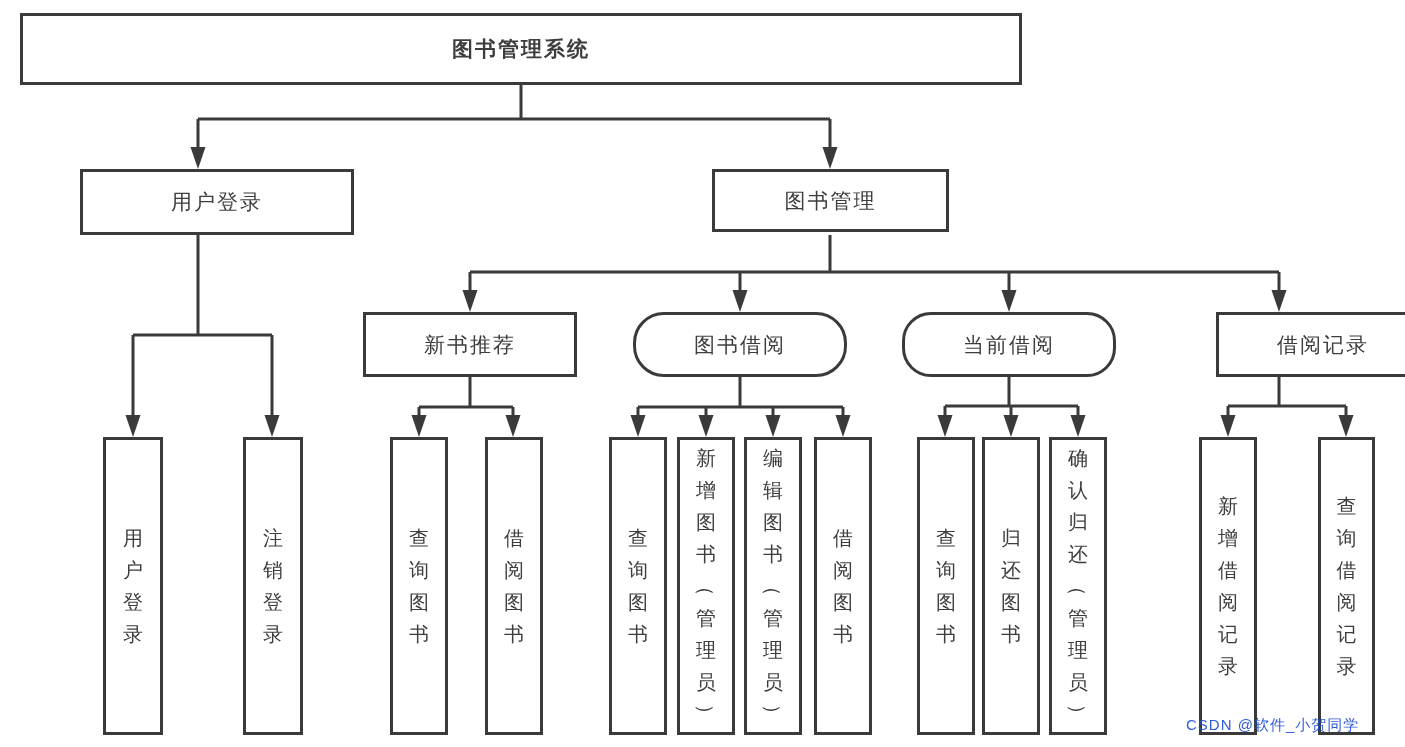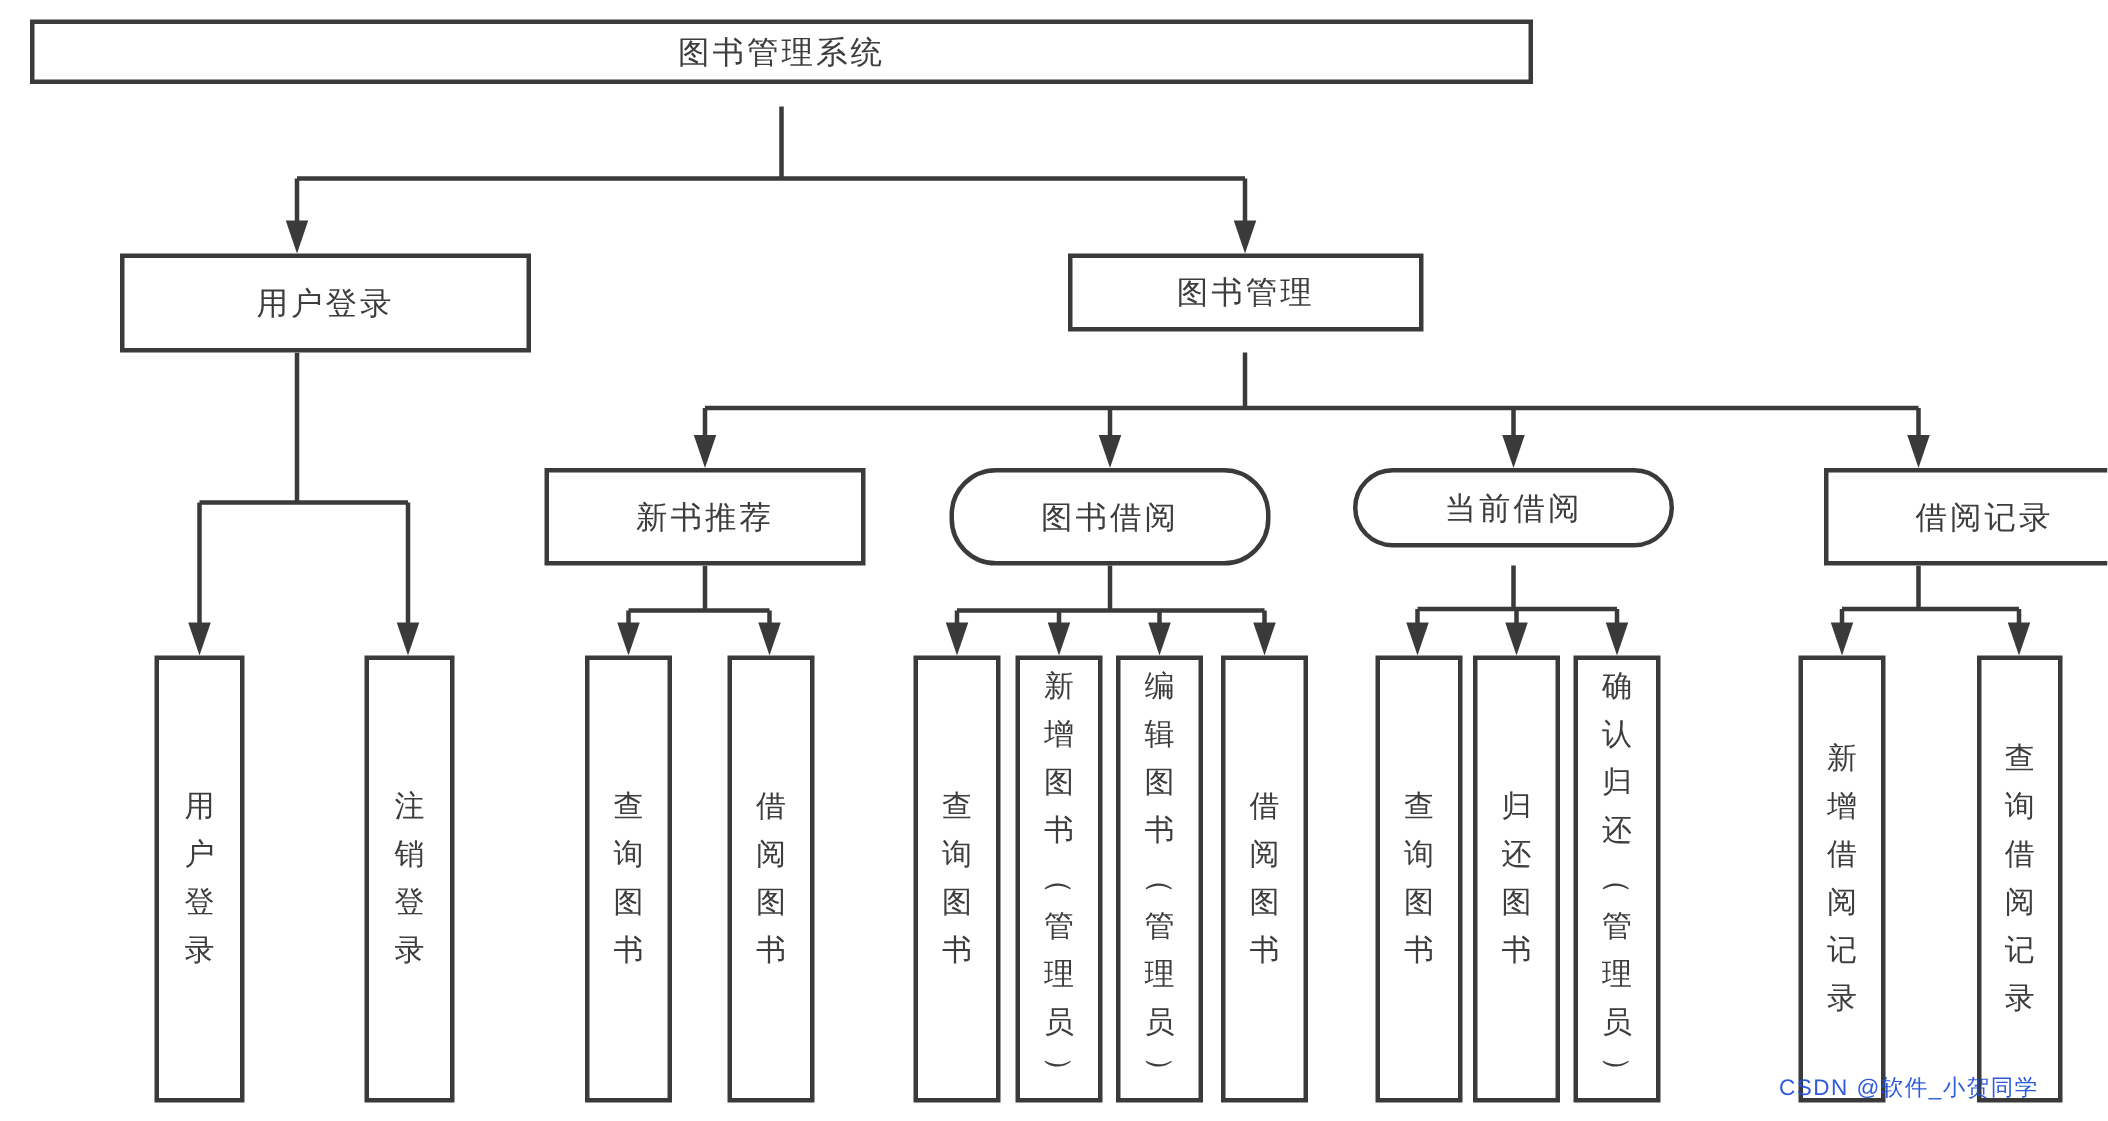--- a/index.html
+++ b/index.html
@@ -72,28 +72,28 @@
       <polygon points="765.5,415 780.5,415 773,437"></polygon>
       <polygon points="835.5,415 850.5,415 843,437"></polygon>
       <polygon points="937.5,415 952.5,415 945,437"></polygon>
       <polygon points="1003.5,415 1018.5,415 1011,437"></polygon>
       <polygon points="1070.5,415 1085.5,415 1078,437"></polygon>
       <polygon points="1220.5,415 1235.5,415 1228,437"></polygon>
       <polygon points="1338.5,415 1353.5,415 1346,437"></polygon>
     </g>
   </svg>
 
-  <div class="box h" style="left:20px;top:13px;width:1002px;height:43px;">图书管理系统</div>
+  <div class="box h" style="left:20px;top:13px;width:1002px;height:72px;font-weight:bold;">图书管理系统</div>
 
   <div class="box h" style="left:80px;top:169px;width:274px;height:66px;">用户登录</div>
-  <div class="box h" style="left:712px;top:169px;width:237px;height:52px;">图书管理</div>
+  <div class="box h" style="left:712px;top:169px;width:237px;height:63px;">图书管理</div>
 
   <div class="box h" style="left:363px;top:312px;width:214px;height:65px;font-family:Liberation Mono, monospace;">新书推荐</div>
   <div class="box h" style="left:633px;top:312px;width:214px;height:65px;border-radius:31px;">图书借阅</div>
-  <div class="box h" style="left:902px;top:312px;width:214px;height:53px;border-radius:29px;">当前借阅</div>
+  <div class="box h" style="left:902px;top:312px;width:214px;height:65px;border-radius:29px;">当前借阅</div>
   <div class="box h" style="left:1216px;top:312px;width:214px;height:65px;">借阅记录</div>
 
   <div class="box v" style="left:103px;top:437px;width:60px;height:298px;">
     <div class="vlabel">
         <span class="vchar">用</span>
         <span class="vchar">户</span>
         <span class="vchar">登</span>
         <span class="vchar">录</span>
       </div>
   </div>

